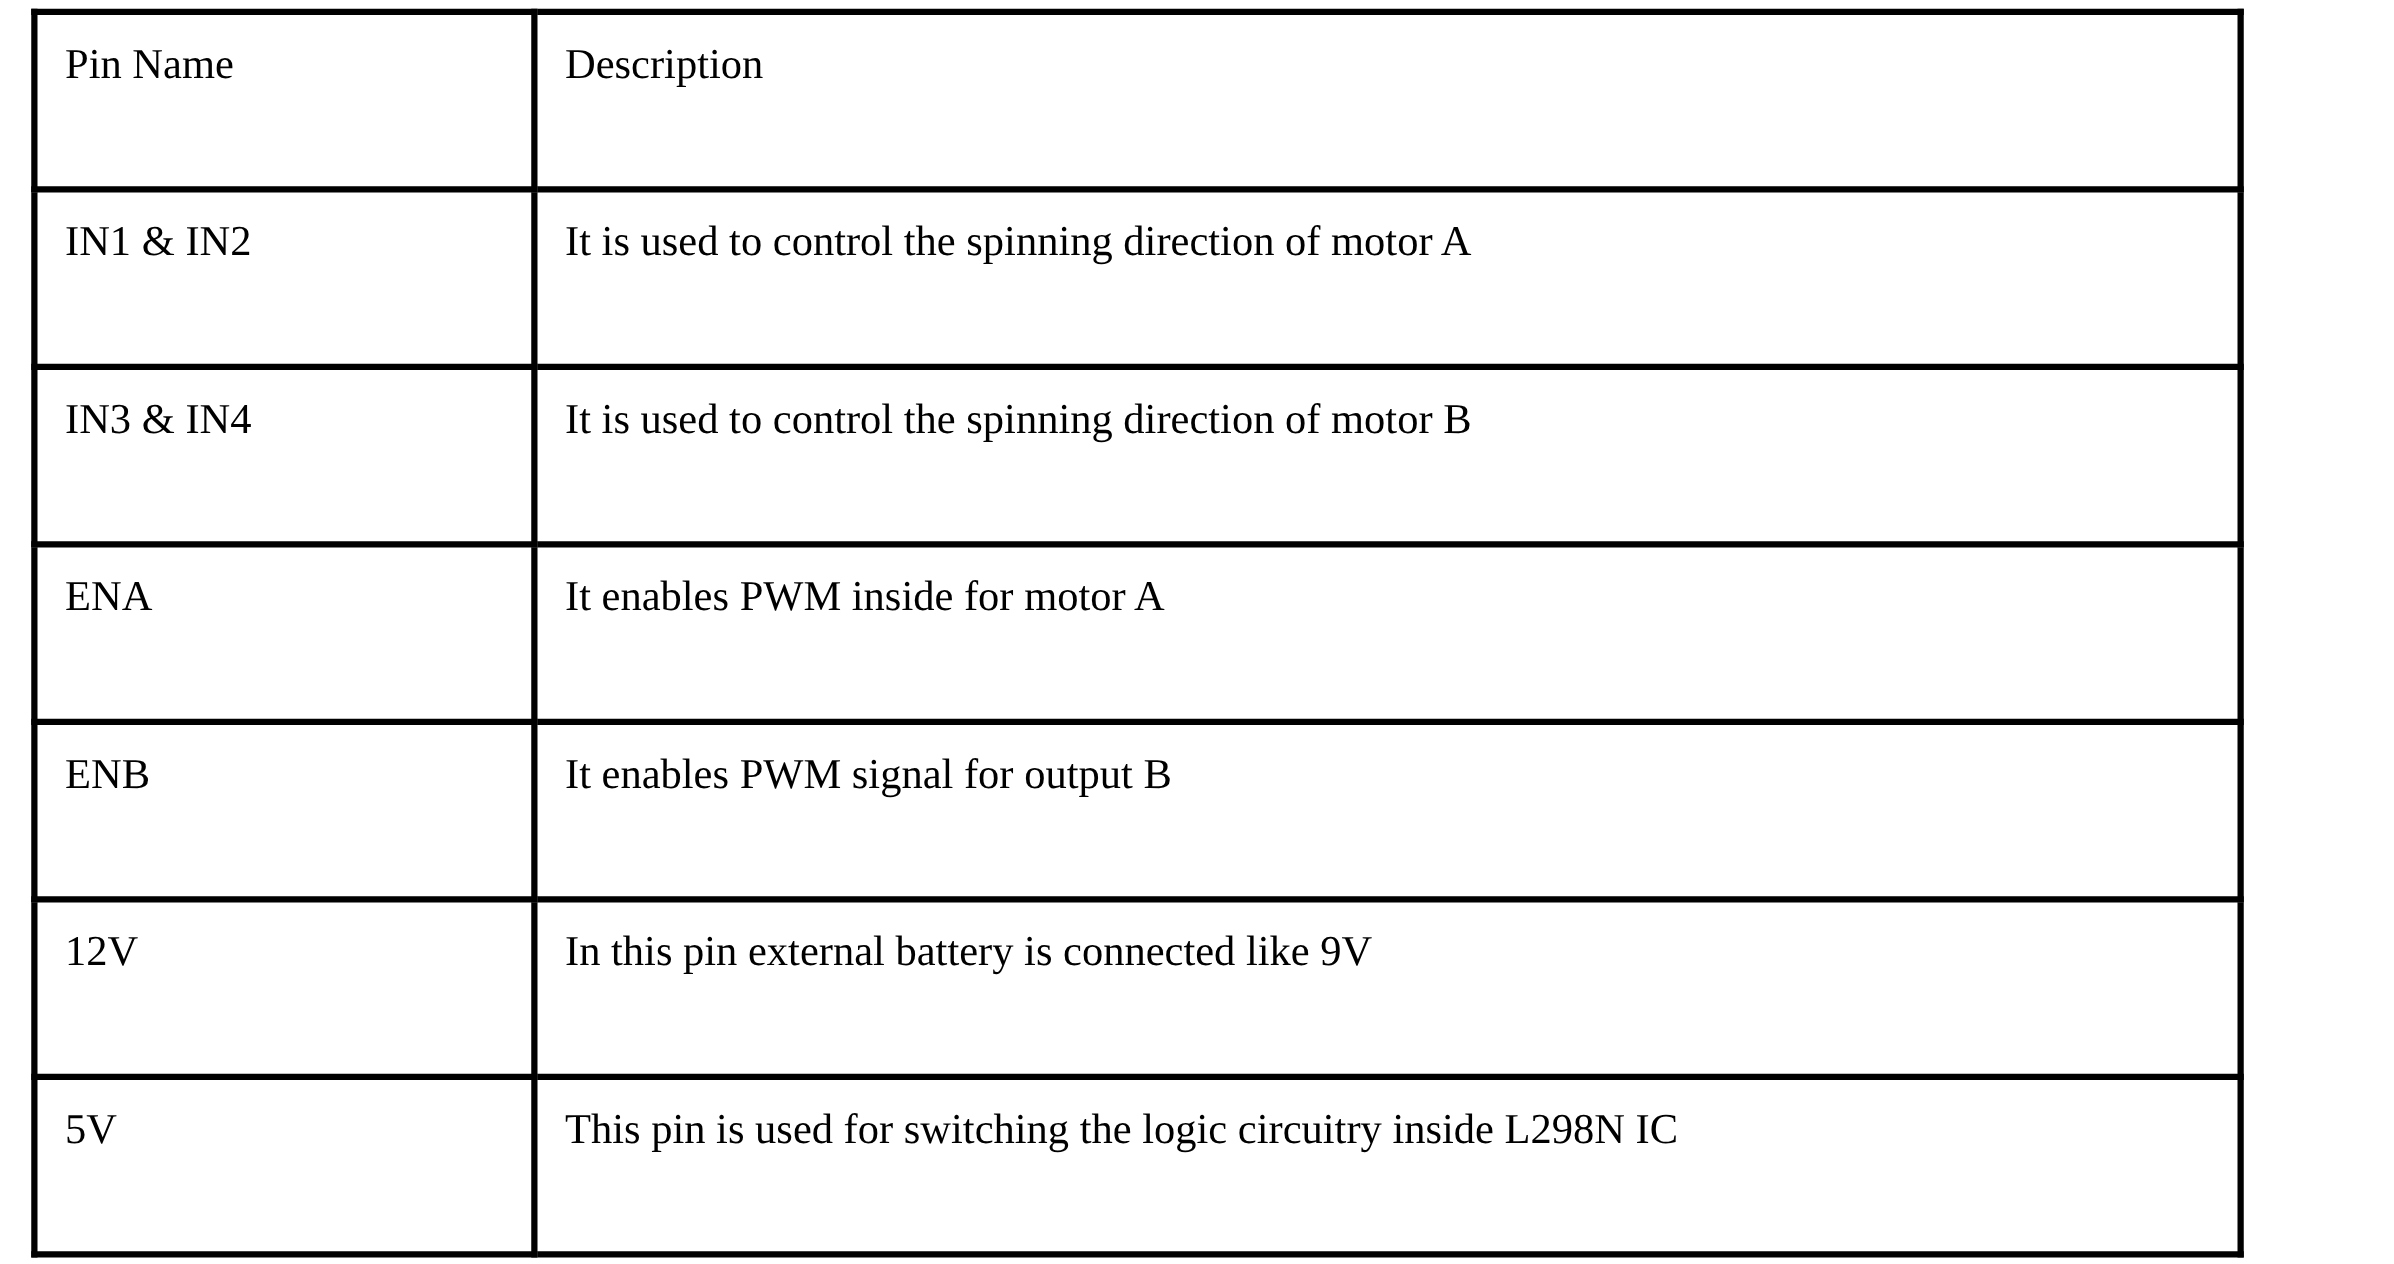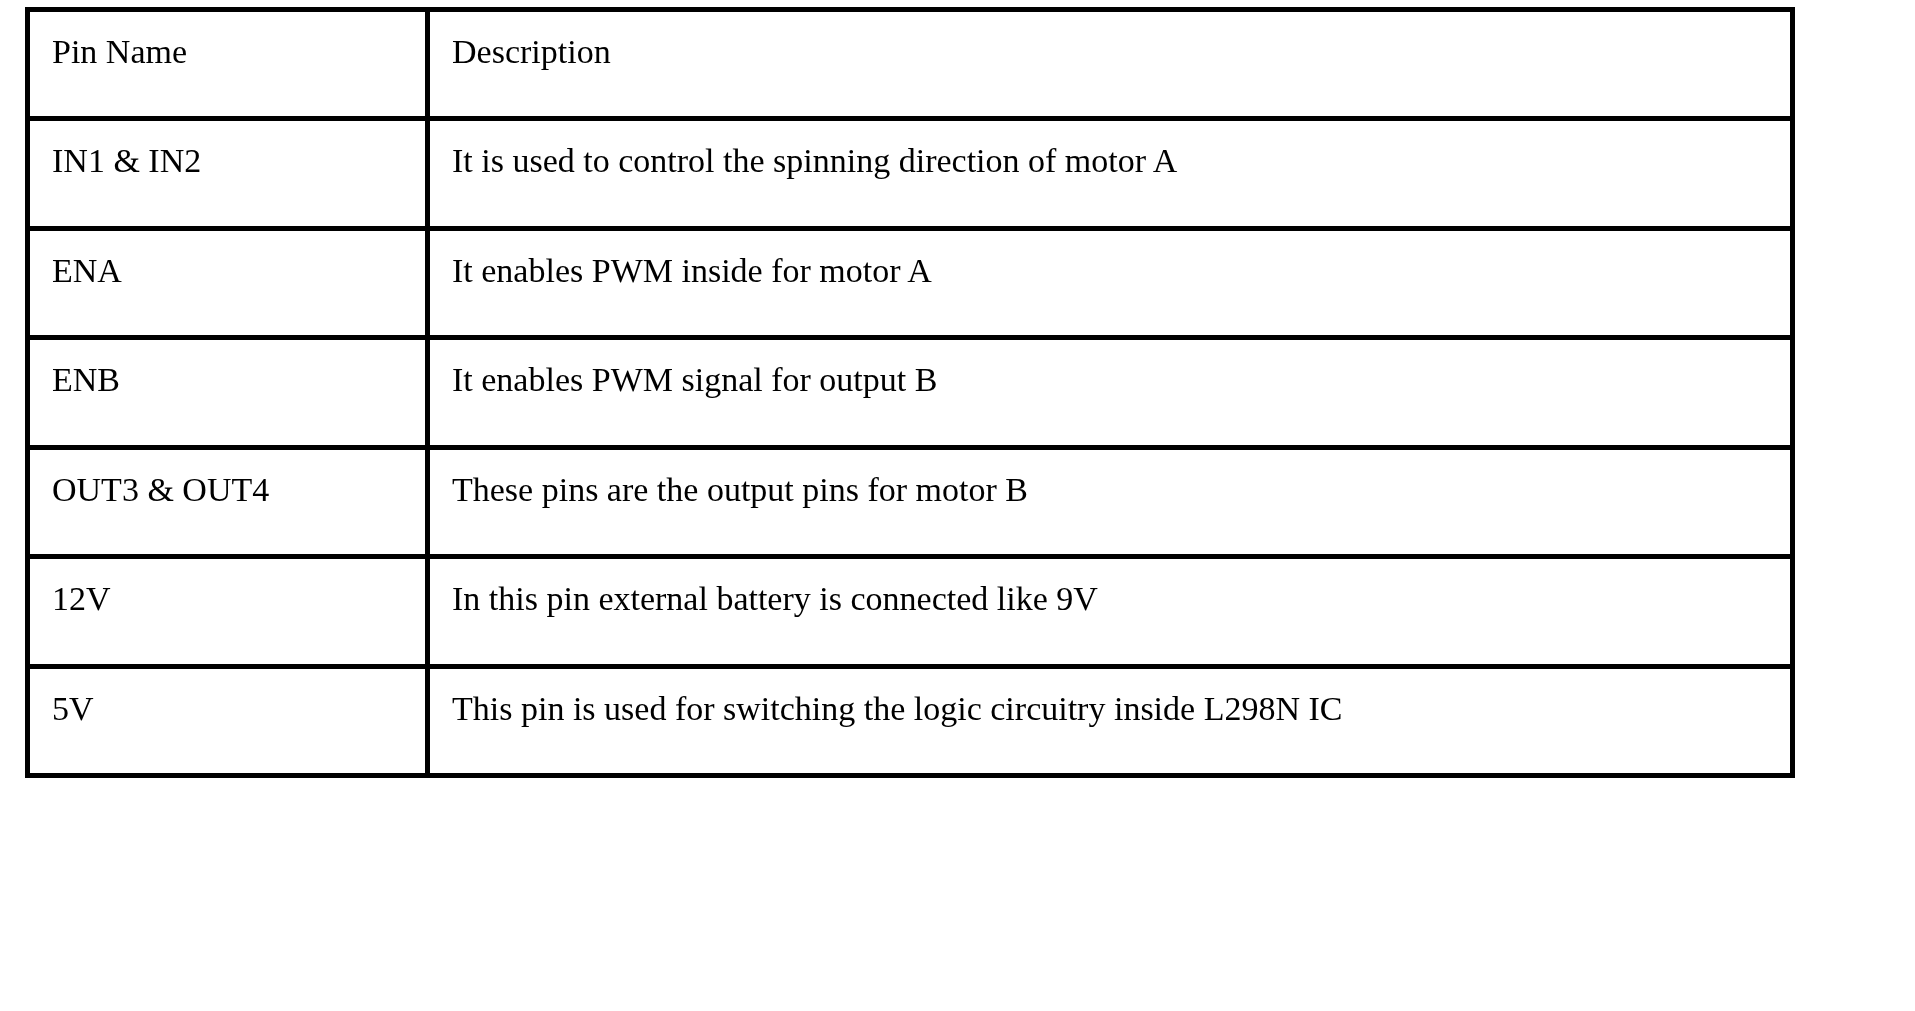--- a/index.html
+++ b/index.html
@@ -14,21 +14,21 @@
     position: relative;
     width: 1915px;
     height: 1011px;
     background: #ffffff;
   }
   table.pin-table {
     position: absolute;
     left: 25px;
     top: 7px;
     width: 1765px;
-    height: 771px;
+    height: 999px;
     border-collapse: collapse;
     table-layout: fixed;
     background: #ffffff;
   }
   table.pin-table td, table.pin-table th {
     border: 5px solid #000000;
     vertical-align: top;
     text-align: left;
     padding: 20px 14px 20px 22px;
     font-family: "Liberation Serif", "DejaVu Serif", serif;
@@ -54,30 +54,30 @@
     <tbody>
       <tr>
         <td>Pin Name</td>
         <td>Description</td>
       </tr>
       <tr>
         <td>IN1 &amp; IN2</td>
         <td>It is used to control the spinning direction of motor A</td>
       </tr>
       <tr>
+        <td>IN3 &amp; IN4</td>
+        <td>It is used to control the spinning direction of motor B</td>
+      </tr>
+      <tr>
         <td>ENA</td>
         <td>It enables PWM inside for motor A</td>
       </tr>
       <tr>
         <td>ENB</td>
         <td>It enables PWM signal for output B</td>
-      </tr>
-      <tr>
-        <td>OUT3 &amp; OUT4</td>
-        <td>These pins are the output pins for motor B</td>
       </tr>
       <tr>
         <td>12V</td>
         <td>In this pin external battery is connected like 9V</td>
       </tr>
       <tr>
         <td>5V</td>
         <td>This pin is used for switching the logic circuitry inside L298N IC</td>
       </tr>
     </tbody>

